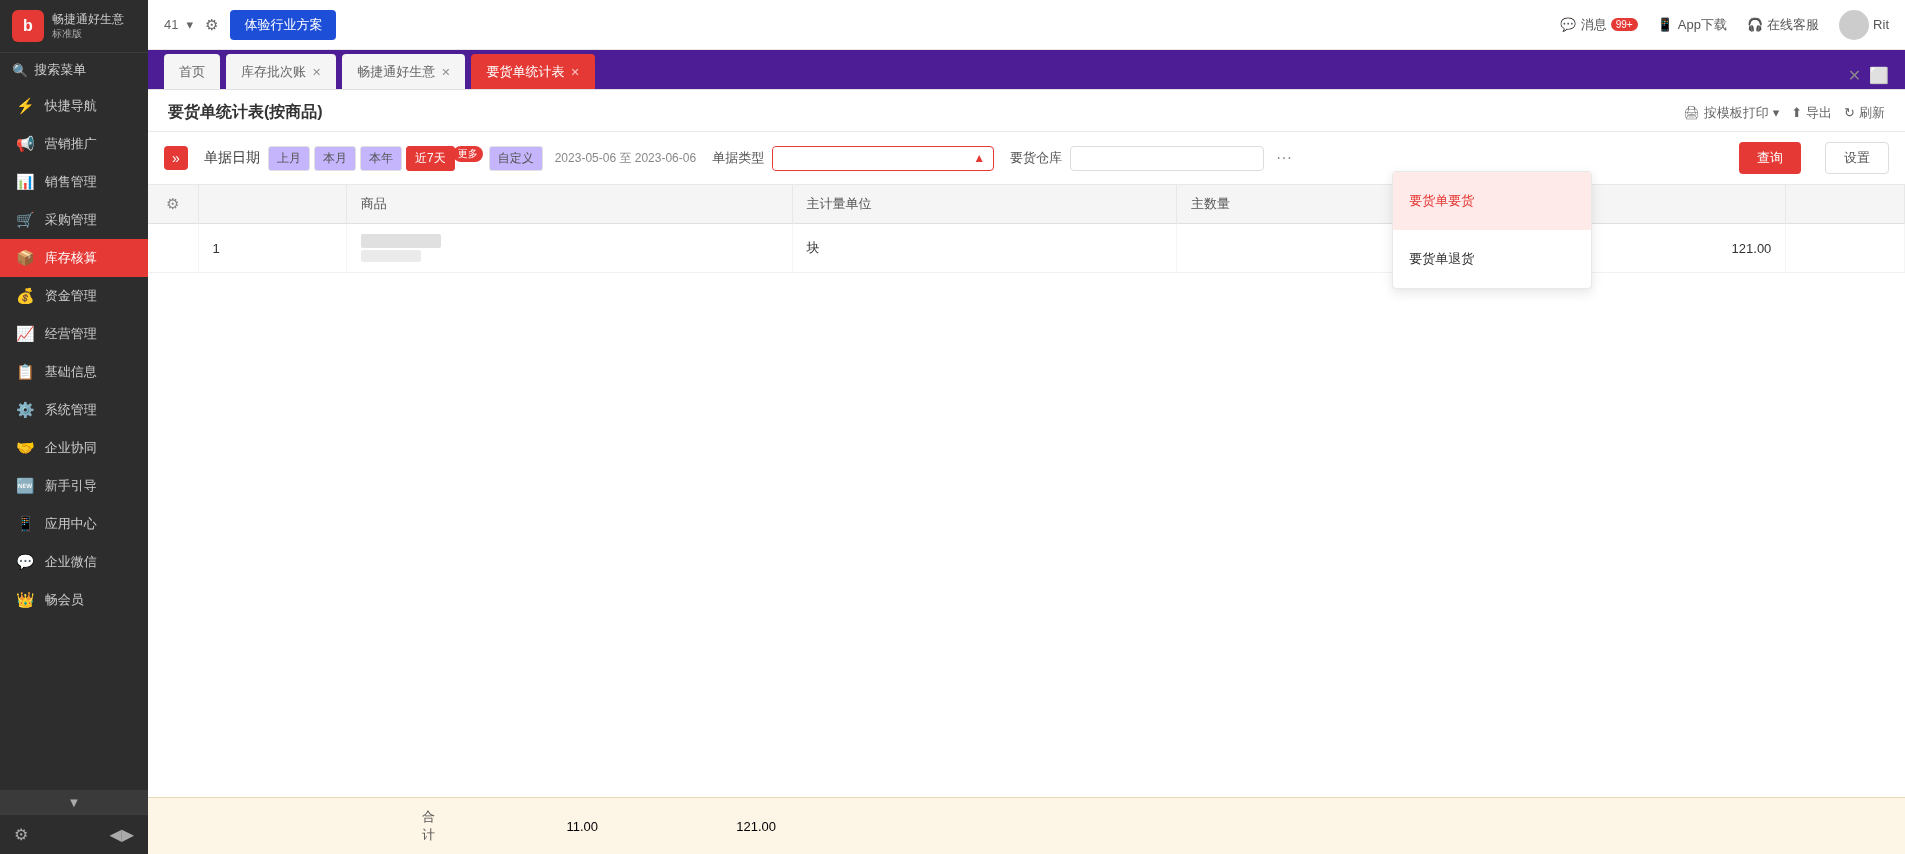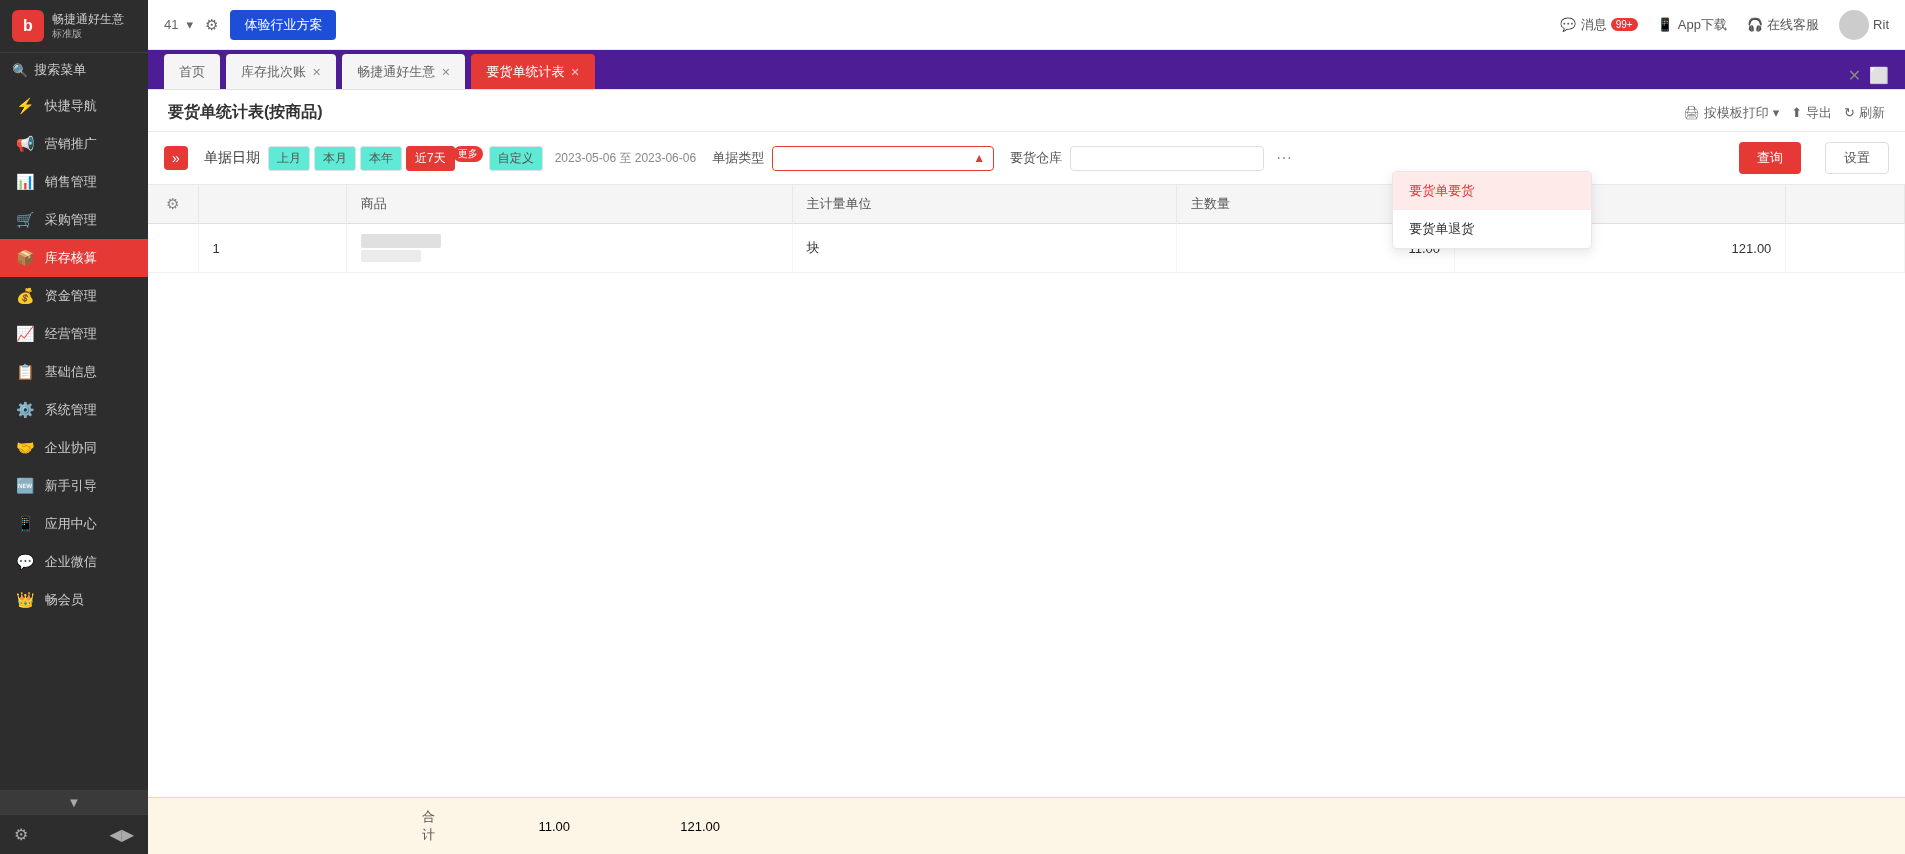--- a/index.html
+++ b/index.html
@@ -262,21 +262,21 @@
       align-items: center;
       gap: 4px;
     }
     .date-chip {
       padding: 3px 8px;
       border-radius: 3px;
       font-size: 12px;
       cursor: pointer;
       color: #555;
       border: 1px solid #e0e0e0;
-      background: #5eead4;
+      background: #c4b5fd;
     }
     .date-chip.active-red {
       background: #e53935;
       color: #fff;
       border-color: #e53935;
     }
     .date-chip.custom { color: #555; }
     .date-range { font-size: 12px; color: #888; margin-left: 4px; }
 
     .filter-type-group {
@@ -367,21 +367,21 @@
       left: 680px;
       background: #fff;
       border: 1px solid #e8e8e8;
       border-radius: 4px;
       box-shadow: 0 4px 12px rgba(0,0,0,0.1);
       z-index: 100;
       min-width: 200px;
       overflow: hidden;
     }
     .dropdown-item {
-      padding: 10px 16px;
+      padding: 20px 16px;
       cursor: pointer;
       font-size: 13px;
       color: #333;
     }
     .dropdown-item.selected { background: #ffeaea; color: #e53935; }
 
     
     .table-container {
       flex: 1;
       background: #fff;
@@ -422,20 +422,21 @@
     .product-code-placeholder { background: #ebebeb; height: 12px; width: 60px; border-radius: 2px; }
 
     
     .table-footer {
       background: #fdf5e6;
       border-top: 1px solid #e8d8b4;
       padding: 10px 14px;
       display: flex;
       align-items: center;
       flex-shrink: 0;
+      gap: 28px;
     }
     .footer-label { color: #555; font-size: 13px; margin-right: 8px; width: 200px; padding-left: 260px; }
     .footer-spacer { flex: 1; }
   </style>
 </head>
 <body>
 
 <div class="sidebar">
   <div class="sidebar-logo">
     <div class="logo-icon">b</div>

